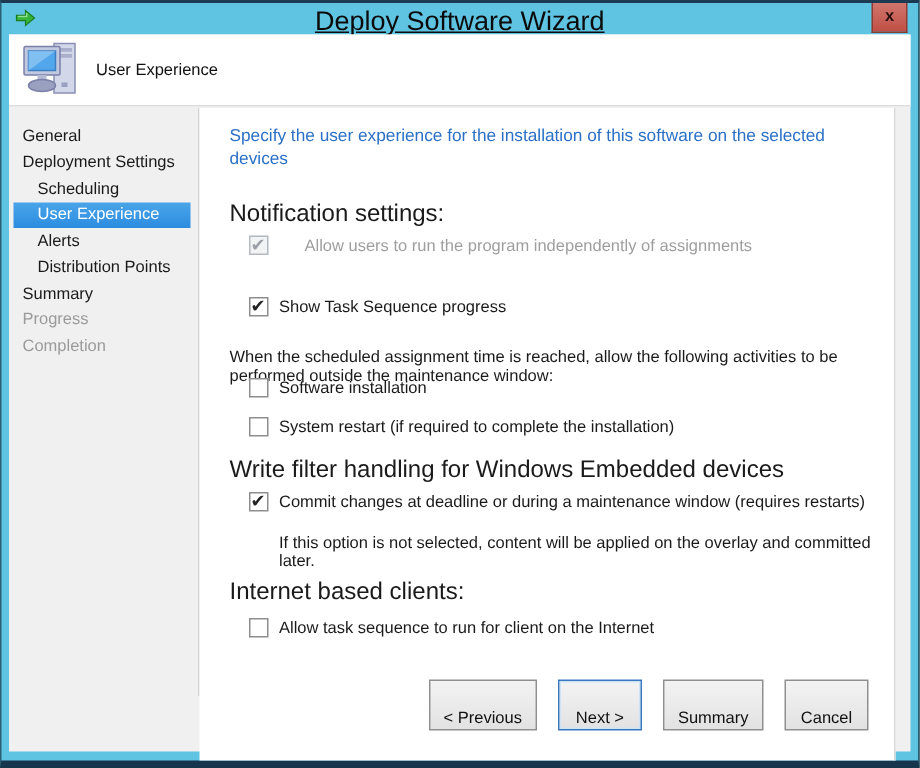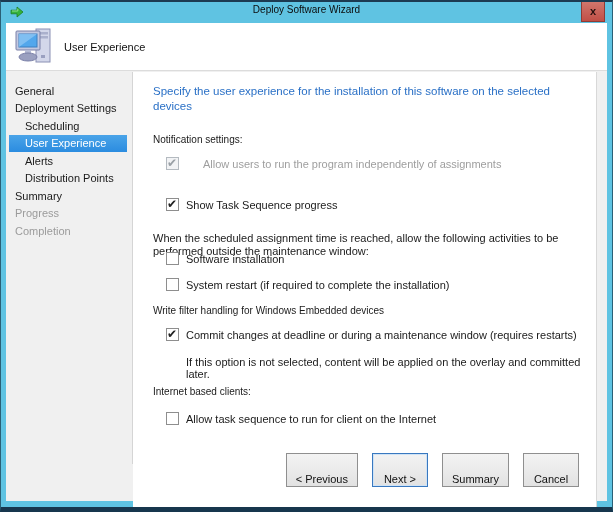--- a/index.html
+++ b/index.html
@@ -6,21 +6,21 @@
   *{box-sizing:border-box;font-family:"Liberation Sans","DejaVu Sans",sans-serif;}
   .window{
     position:relative;width:613px;height:512px;
     background:#5fc3e2;
     border-top:2px solid #1c3b52;border-left:1px solid #2a6076;border-right:1px solid #2a6076;
     border-bottom:5px solid #17364d;
     overflow:hidden;
   }
   
   .titlebar{position:absolute;left:0;top:0;right:0;height:21px;}
-  .title-text{position:absolute;left:0;right:0;top:2px;text-align:center;font-size:10px;color:#0b0b0b;}
+  .title-text{position:absolute;left:0;right:0;top:2px;text-align:center;font-size:18px;color:#0b0b0b;text-decoration:underline;}
   .app-icon{position:absolute;left:8px;top:2px;width:16px;height:16px;}
   .close-btn{
     position:absolute;right:7px;top:0px;width:24px;height:20px;
     background:linear-gradient(#d0766c,#c14f46);
     border:1px solid #8e3b35;border-top:none;
     color:#26100e;font-size:11px;font-weight:bold;text-align:center;line-height:19px;
     cursor:pointer;
   }
   
   .dialog{position:absolute;left:5px;right:5px;top:21px;bottom:6px;background:#f0f0f0;}
@@ -42,21 +42,21 @@
   }
   .nav-item.disabled{color:#9b9b9b;cursor:default;}
   .vdivider{position:absolute;left:126px;top:49px;width:1px;height:392px;background:#d5d5d5;}
   
   .content{
     position:absolute;left:127px;top:49px;width:464px;height:476px;
     background:#ffffff;border-right:1px solid #d8d8d8;border-bottom:1px solid #d8d8d8;
     font-size:11px;color:#1a1a1a;
   }
   .heading{position:absolute;left:20px;top:12px;width:430px;font-size:11.5px;line-height:15px;color:#2a70c6;}
-  .sec-label{position:absolute;left:20px;font-size:10px;color:#1a1a1a;}
+  .sec-label{position:absolute;left:20px;font-size:16px;color:#1a1a1a;}
   .para{position:absolute;left:20px;width:428px;font-size:11px;line-height:13px;color:#1a1a1a;}
   .note{position:absolute;left:53px;font-size:11px;color:#1a1a1a;}
   .cb-row{position:absolute;left:33px;display:flex;align-items:center;gap:7px;cursor:pointer;}
   .cb-box{
     width:13px;height:13px;background:#ffffff;border:1px solid #8e8e8e;
     position:relative;flex:0 0 auto;
   }
   .cb-box.checked::after{
     content:"\2714";position:absolute;left:0px;top:-2px;font-size:12px;color:#222;
   }

